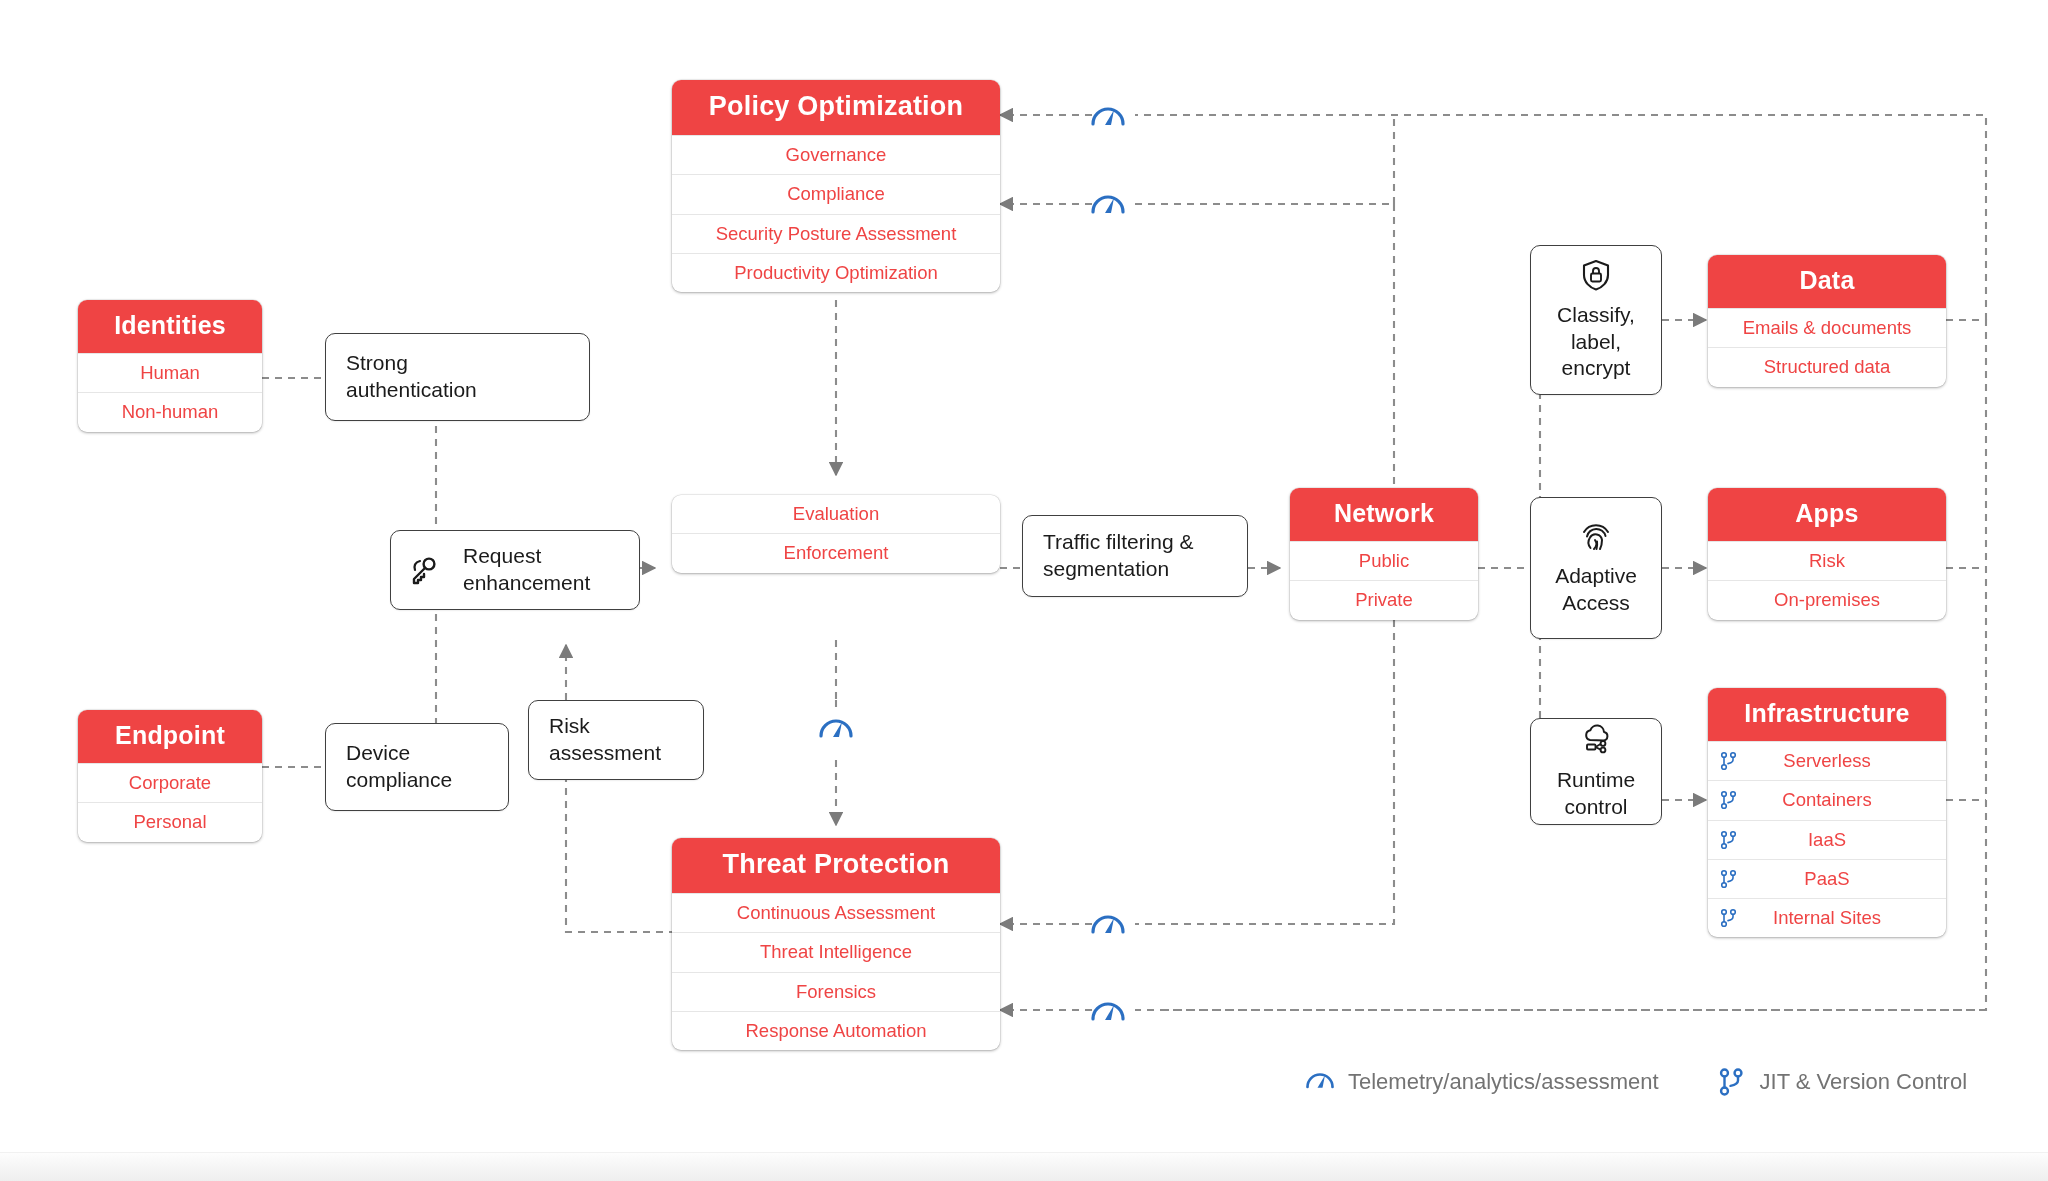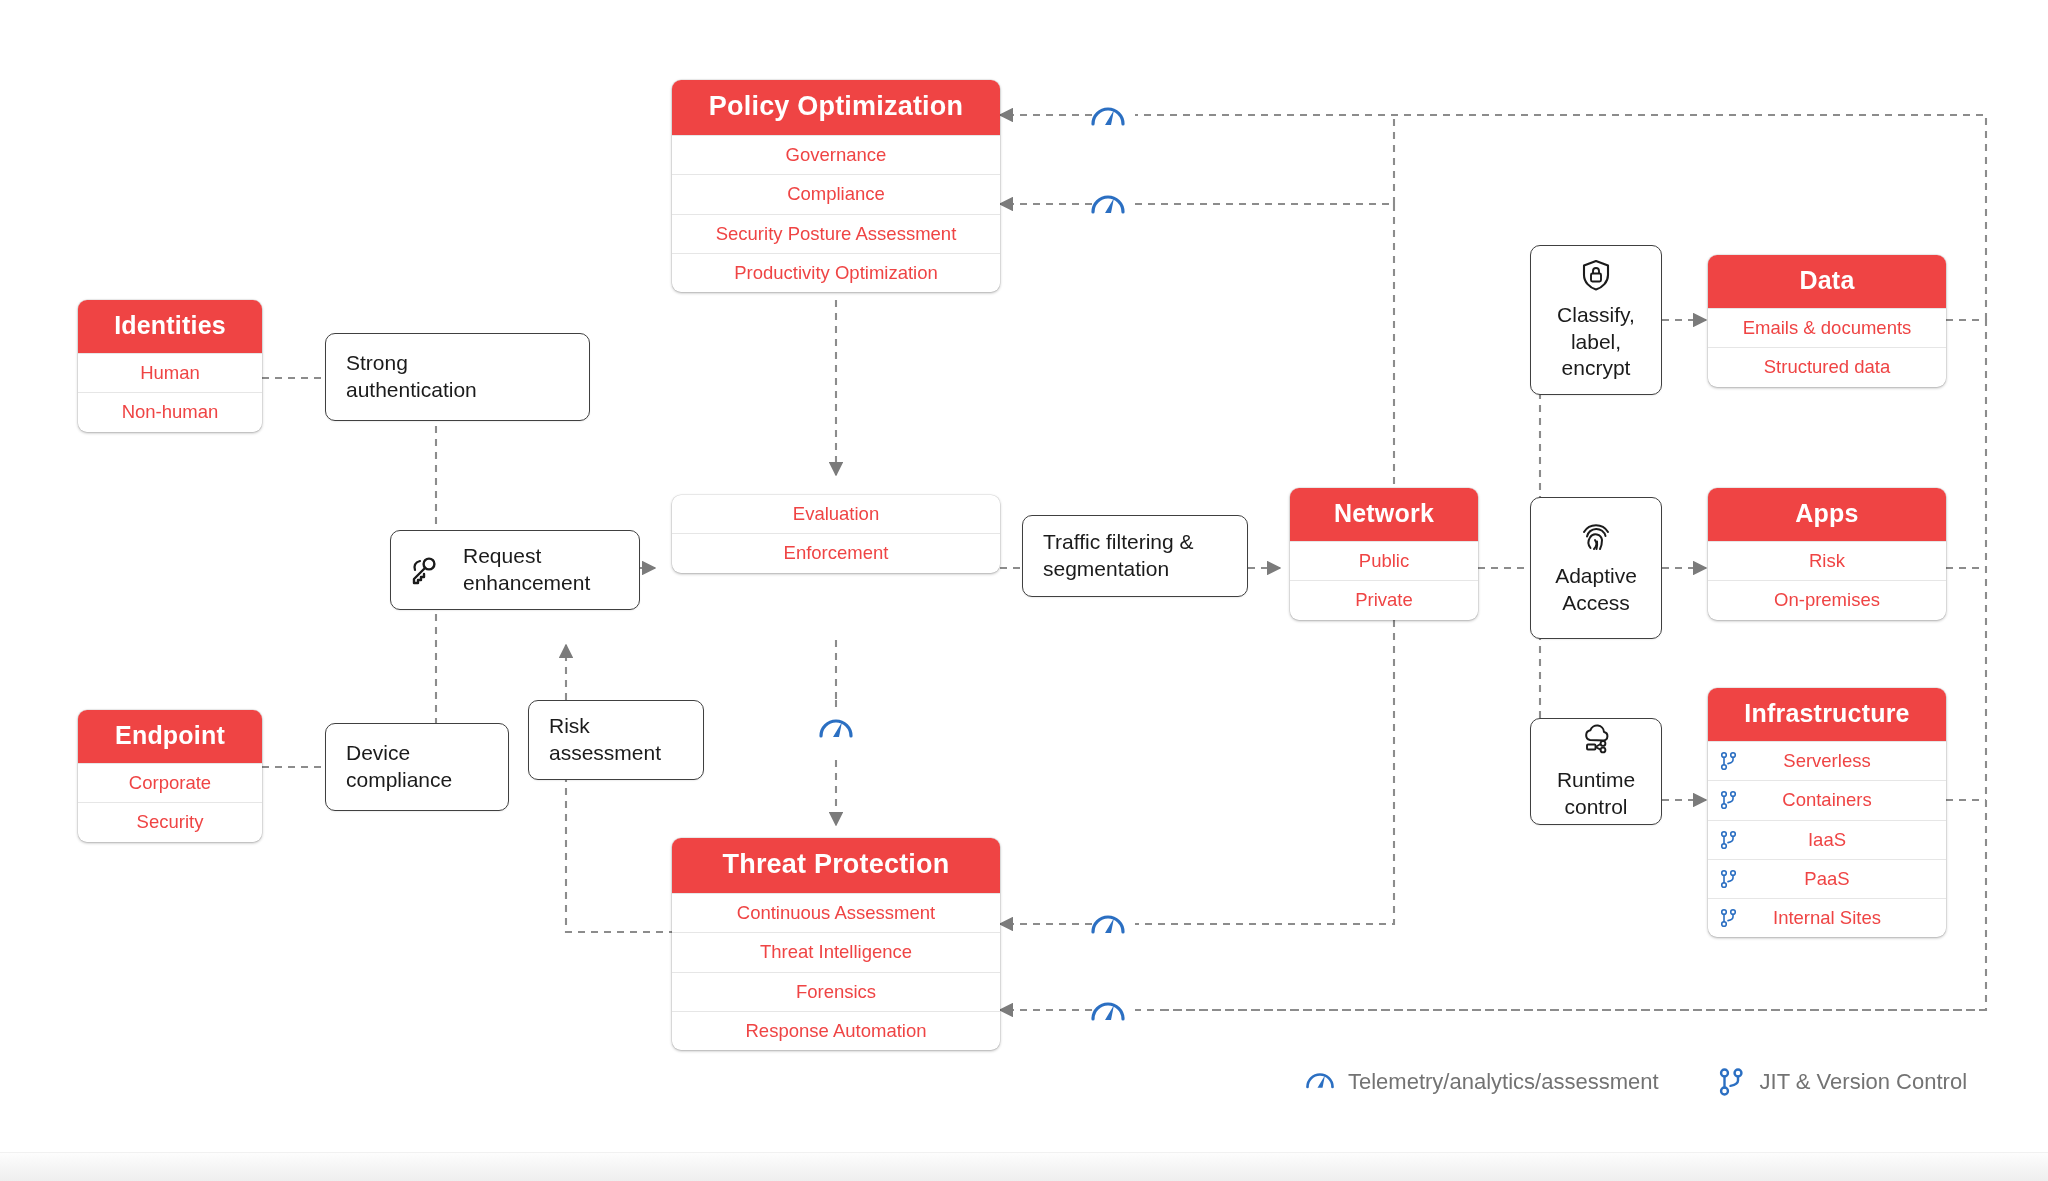--- a/index.html
+++ b/index.html
@@ -203,21 +203,21 @@
 
   <div class="card small" style="left:78px; top:300px; width:184px;">
     <div class="hdr">Identities</div>
     <div class="row">Human</div>
     <div class="row">Non-human</div>
   </div>
 
   <div class="card small" style="left:78px; top:710px; width:184px;">
     <div class="hdr">Endpoint</div>
     <div class="row">Corporate</div>
-    <div class="row">Security</div>
+    <div class="row">Personal</div>
   </div>
 
   <div class="card" style="left:672px; top:80px; width:328px;">
     <div class="hdr">Policy Optimization</div>
     <div class="row">Governance</div>
     <div class="row">Compliance</div>
     <div class="row">Security Posture Assessment</div>
     <div class="row">Productivity Optimization</div>
   </div>
 

